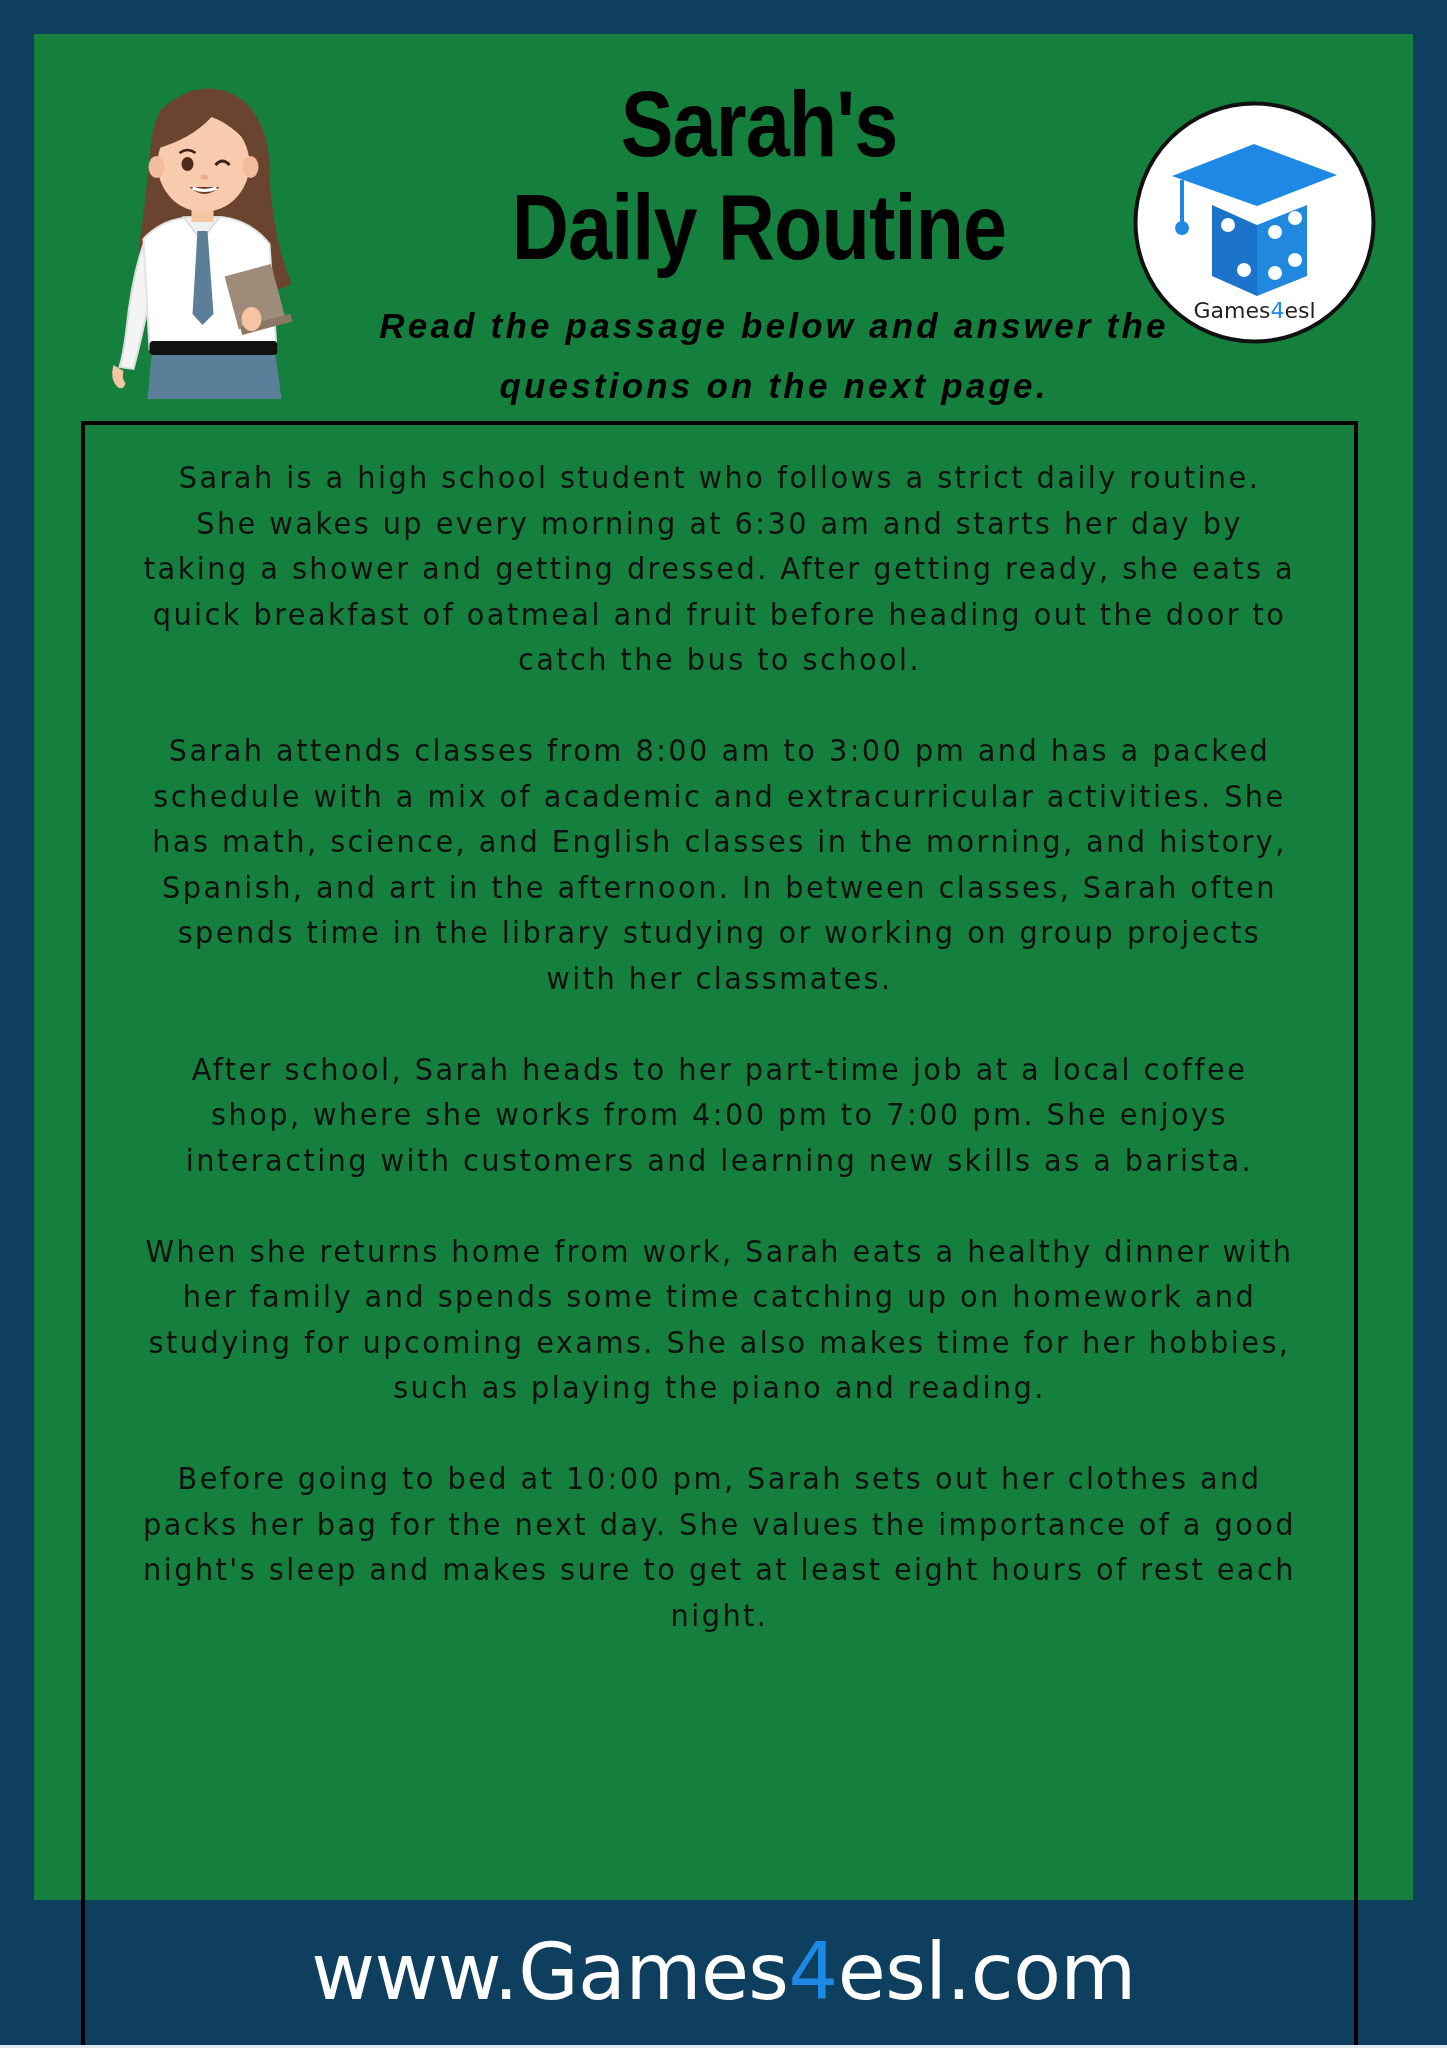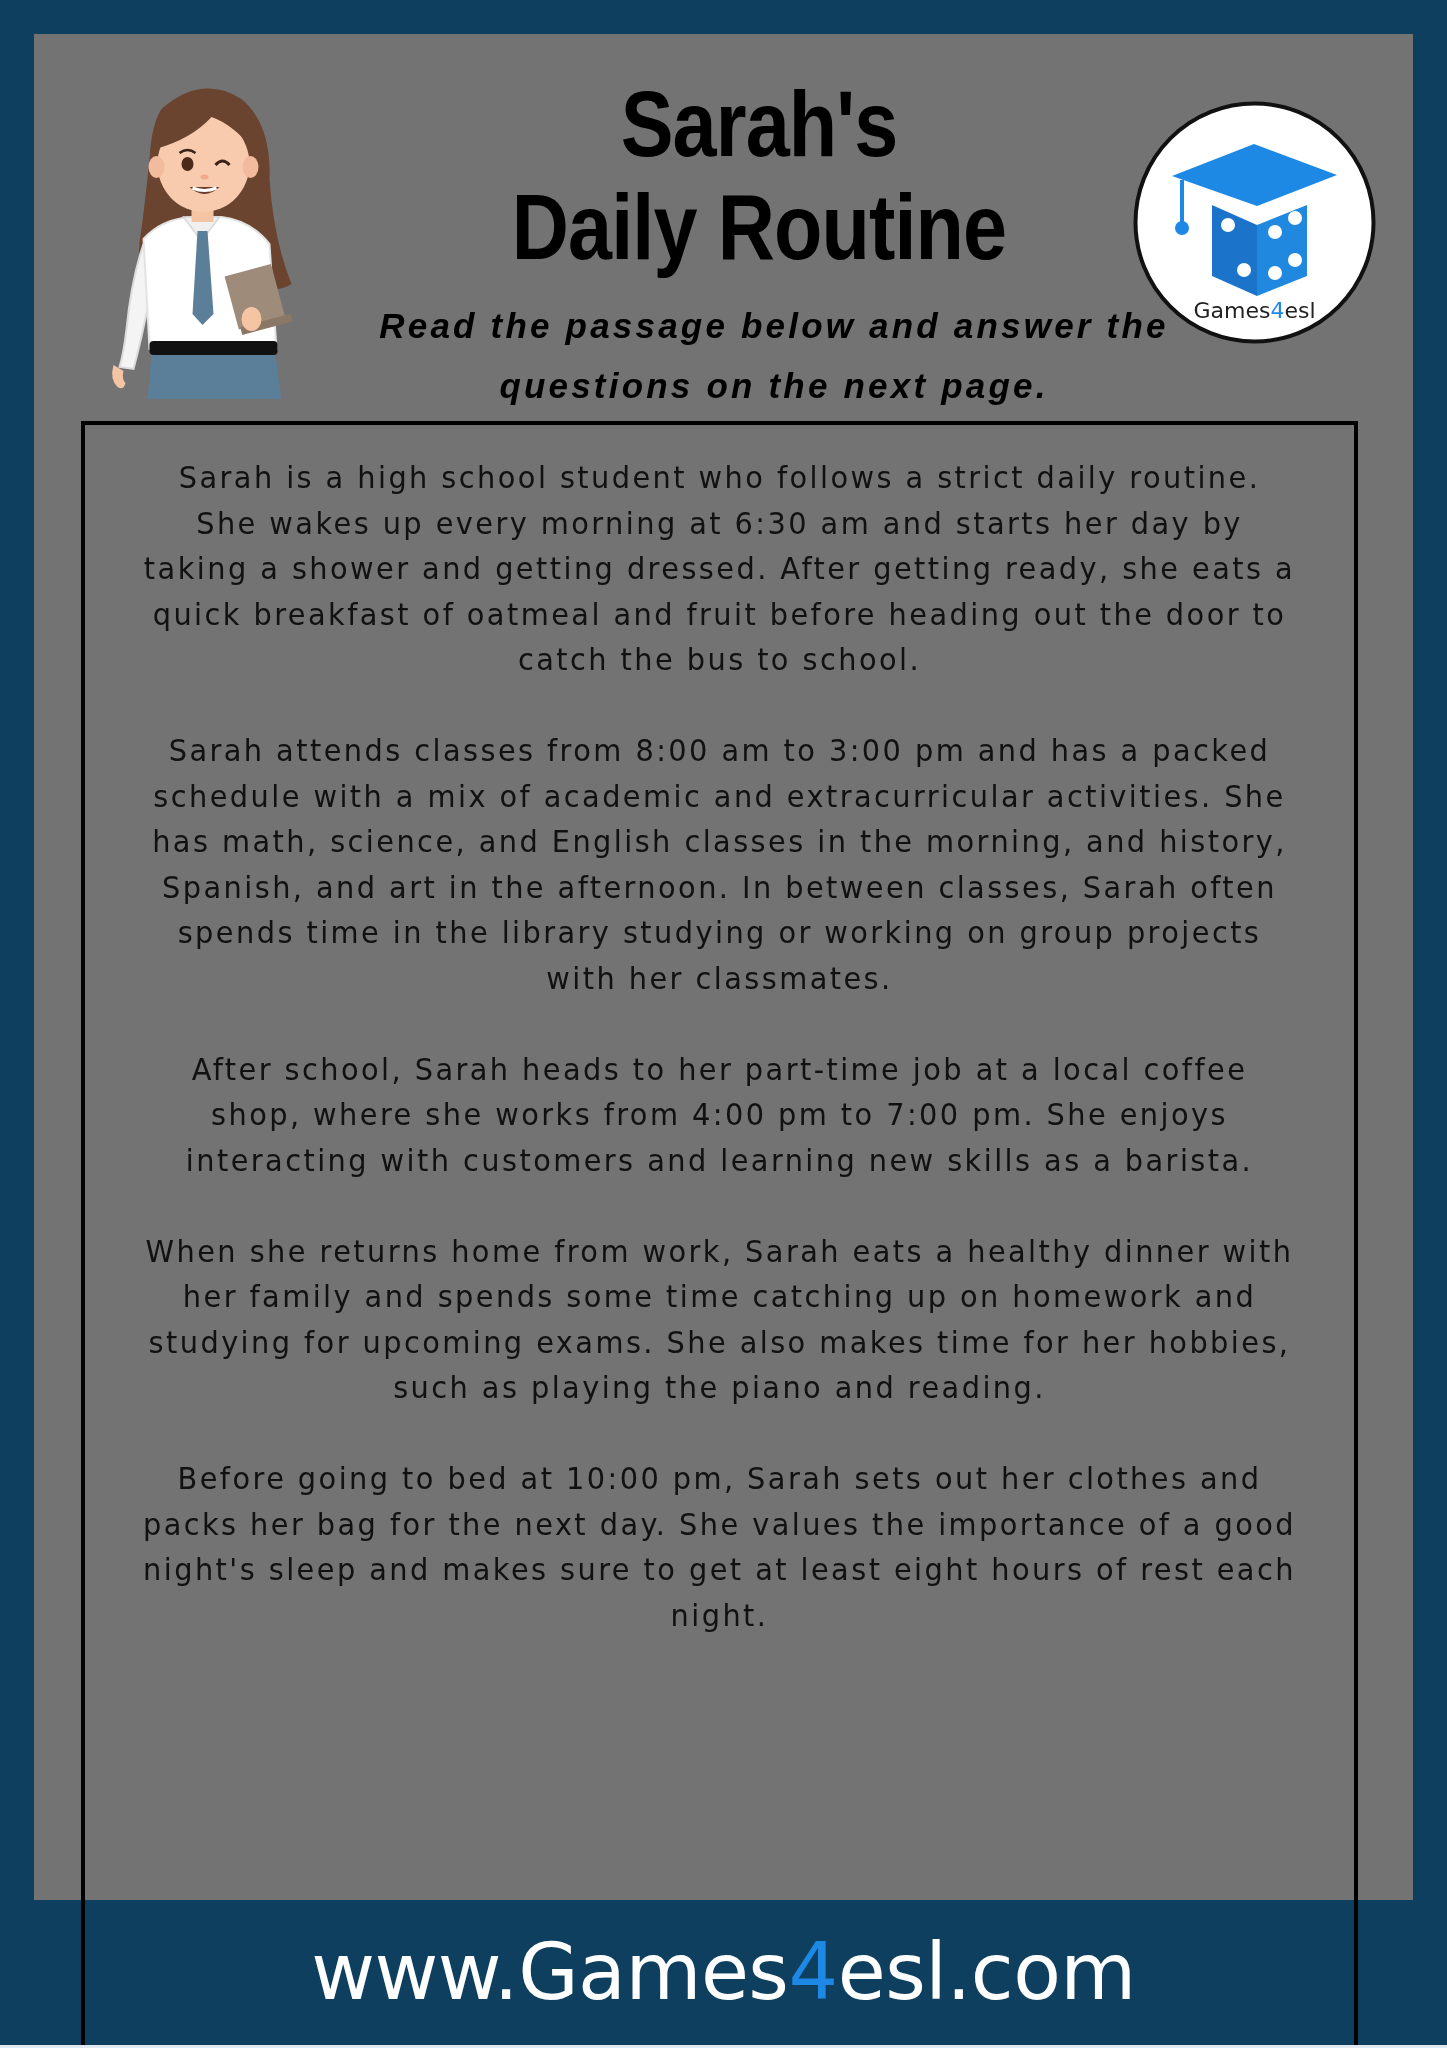--- a/index.html
+++ b/index.html
@@ -7,21 +7,21 @@
     width: 1447px; height: 2048px;
     background: #0e3f5f;
     position: relative;
     overflow: hidden;
     font-family: "DejaVu Sans", sans-serif;
   }
   .page {
     position: absolute;
     left: 34px; top: 34px;
     width: 1379px; height: 1866px;
-    background: #737373;
+    background: #15803d;
   }
   .character {
     position: absolute;
     left: 45px; top: 35px;
     width: 245px; height: 330px;
   }
   .logo {
     position: absolute;
     left: 1098px; top: 66px;
     width: 245px; height: 245px;

